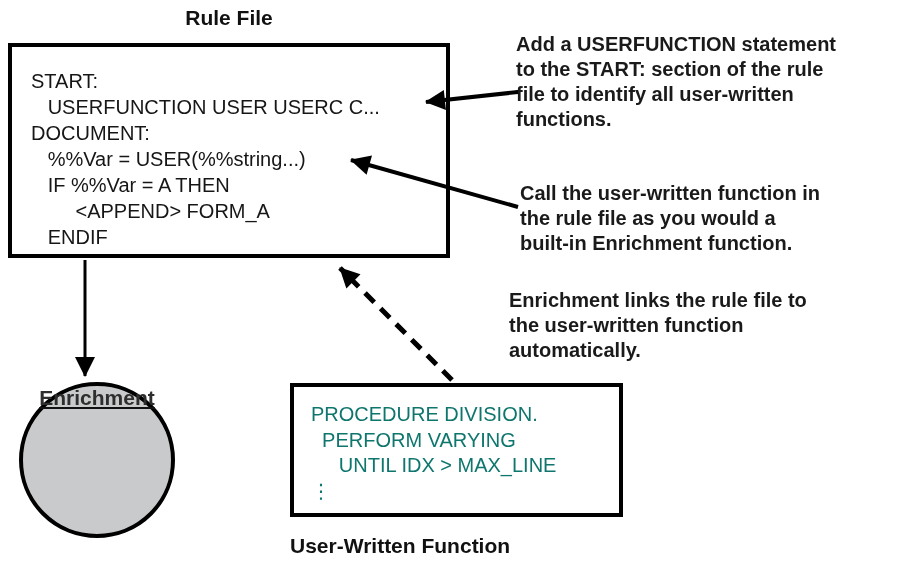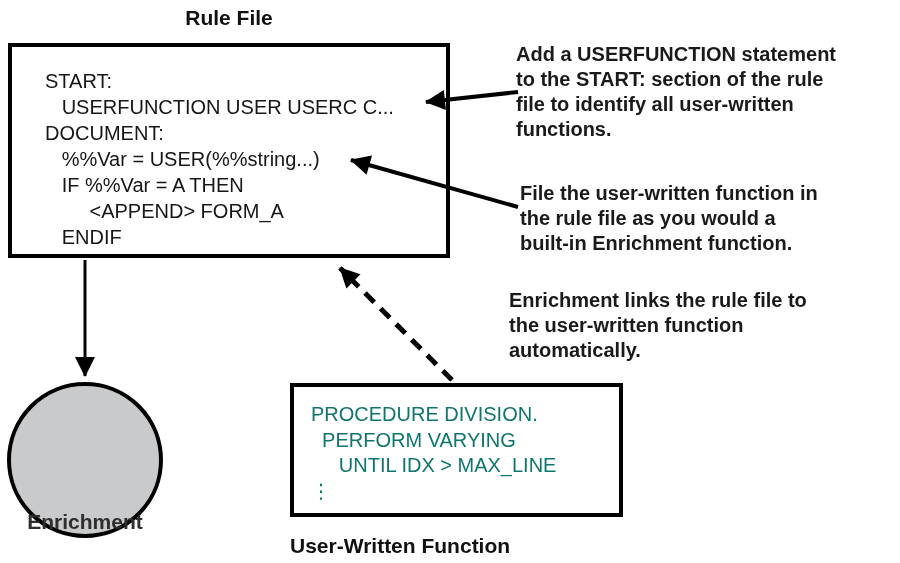--- a/index.html
+++ b/index.html
@@ -24,36 +24,36 @@
     text-align: center;
     font-size: 21px; font-weight: bold; color: #111111;
   }
   .rule-box {
     left: 8px; top: 43px; width: 442px; height: 215px;
     border: 4px solid #000000;
     box-sizing: border-box;
     background: #ffffff;
   }
   .rule-code {
-    left: 45px; top: 68px;
+    left: 31px; top: 68px;
     font-size: 20px; line-height: 26px; color: #161616;
   }
   .note {
     font-size: 20px; font-weight: bold; line-height: 25px; color: #1a1a1a;
   }
-  .note-1 { left: 516px; top: 42px; }
+  .note-1 { left: 516px; top: 32px; }
   .note-2 { left: 520px; top: 181px; }
   .note-3 { left: 473px; top: 288px; margin-left: 36px; }
 
   .enrichment-circle {
-    left: 7px; top: 382px; width: 148px; height: 148px;
+    left: 19px; top: 382px; width: 148px; height: 148px;
     border: 4px solid #000000;
     border-radius: 50%;
     background: #c9cacb;
-    display: flex; align-items: flex-end; justify-content: center;
+    display: flex; align-items: flex-start; justify-content: center; text-decoration: underline;
   }
   .enrichment-label {
     font-size: 21px; font-weight: bold; color: #2e2e2e;
   }
 
   .user-box {
     left: 290px; top: 383px; width: 333px; height: 134px;
     border: 4px solid #000000;
     box-sizing: border-box;
     background: #ffffff;
@@ -88,21 +88,21 @@
    %%Var = USER(%%string...)
    IF %%Var = A THEN
         &lt;APPEND&gt; FORM_A
    ENDIF</div>
 
   <div class="abs note note-1 pre">Add a USERFUNCTION statement
 to the START: section of the rule
 file to identify all user-written
 functions.</div>
 
-  <div class="abs note note-2 pre">File the user-written function in
+  <div class="abs note note-2 pre">Call the user-written function in
 the rule file as you would a
 built-in Enrichment function.</div>
 
   <div class="abs note note-3 pre">Enrichment links the rule file to
 the user-written function
 automatically.</div>
 
   <div class="abs enrichment-circle">
     <span class="enrichment-label">Enrichment</span>
   </div>

